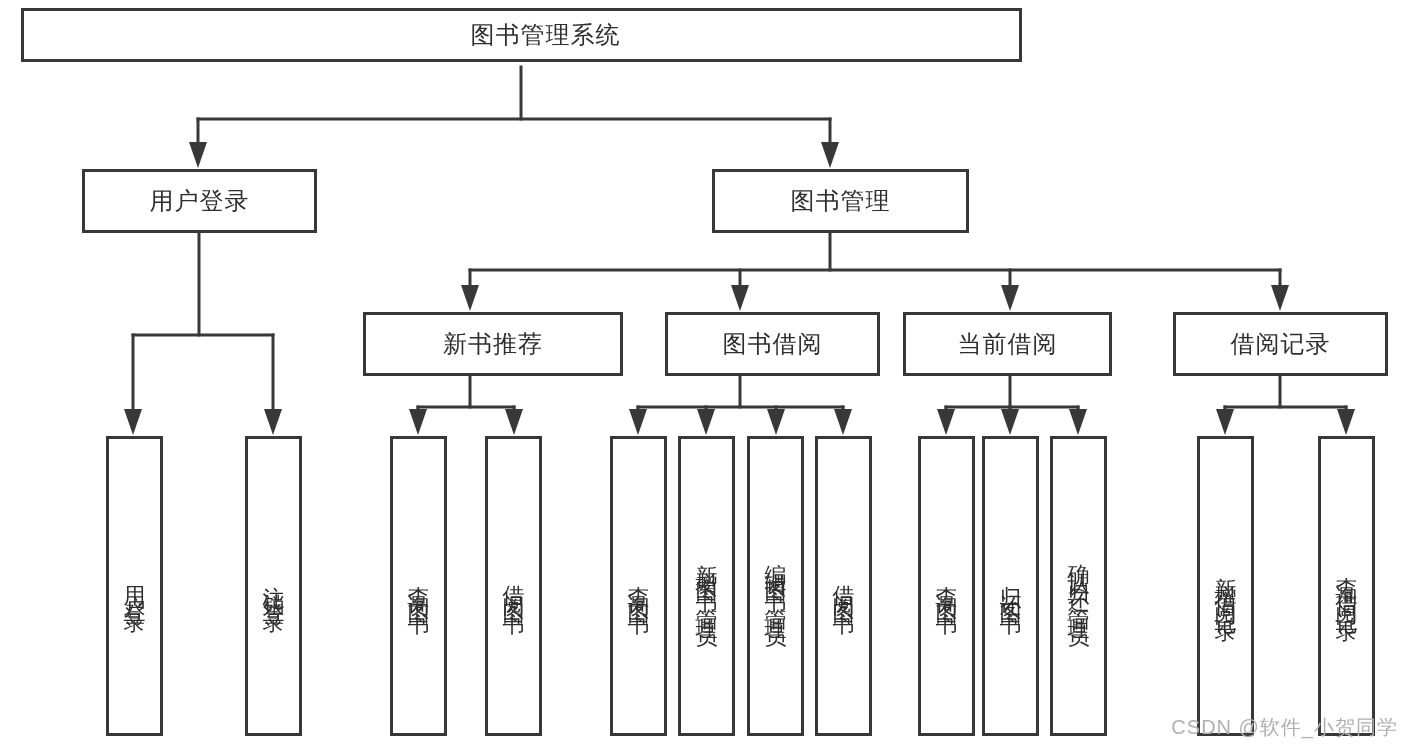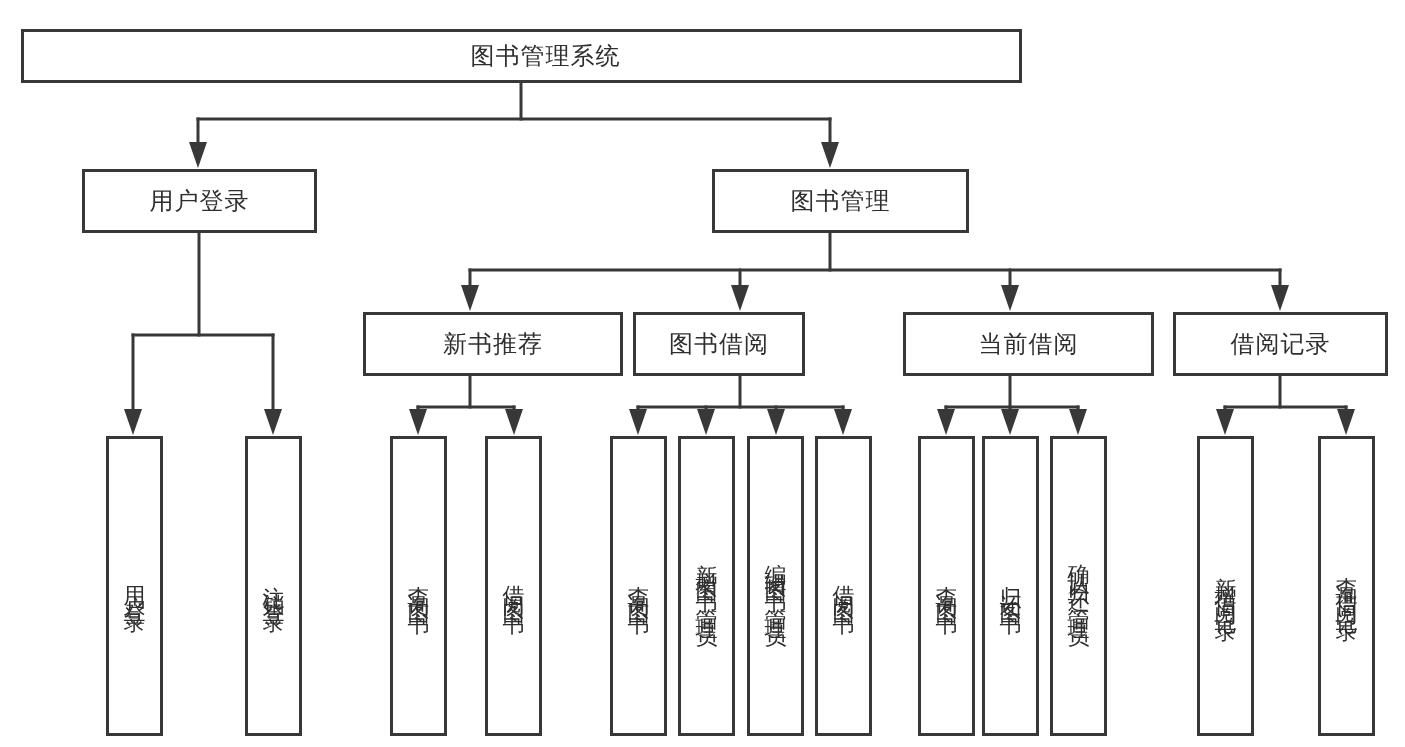--- a/index.html
+++ b/index.html
@@ -26,26 +26,26 @@
   .h-node { font-size: 24px; letter-spacing: 1px; white-space: nowrap; }
   .v-node {
     writing-mode: vertical-rl;
     text-orientation: mixed;
     font-size: 22px;
     letter-spacing: 9px;
     line-height: 1;
     white-space: nowrap;
   }
   
-  .n-root   { left: 21px;   top: 29px;  width: 1001px; height: 54px; padding-left: 48px; }
+  .n-root   { left: 21px;   top: 8px;  width: 1001px; height: 54px; padding-left: 48px; }
   .n-login  { left: 82px;   top: 169px; width: 235px;  height: 64px; }
   .n-mgmt   { left: 712px;  top: 169px; width: 257px;  height: 64px; }
   .n-newrec { left: 363px;  top: 312px; width: 260px;  height: 64px; }
-  .n-borrow { left: 633px;  top: 312px; width: 172px;  height: 64px; }
-  .n-curr   { left: 903px;  top: 312px; width: 251px;  height: 64px; }
+  .n-borrow { left: 665px;  top: 312px; width: 215px;  height: 64px; }
+  .n-curr   { left: 903px;  top: 312px; width: 209px;  height: 64px; }
   .n-record { left: 1173px; top: 312px; width: 215px;  height: 64px; }
   .leaf { top: 436px; width: 57px; height: 300px; }
   .l-a1 { left: 106px; }  .l-a2 { left: 245px; }
   .l-b1 { left: 390px; }  .l-b2 { left: 485px; }
   .l-c1 { left: 610px; }  .l-c2 { left: 678px; }  .l-c3 { left: 747px; }  .l-c4 { left: 815px; }
   .l-d1 { left: 918px; }  .l-d2 { left: 982px; }  .l-d3 { left: 1050px; }
   .l-e1 { left: 1197px; } .l-e2 { left: 1318px; }
   .watermark {
     position: absolute;
     right: 7px;
@@ -148,14 +148,15 @@
   <div class="node v-node leaf l-c3">编辑图书（管理员）</div>
   <div class="node v-node leaf l-c4">借阅图书</div>
 
   <div class="node v-node leaf l-d1">查询图书</div>
   <div class="node v-node leaf l-d2">归还图书</div>
   <div class="node v-node leaf l-d3">确认归还（管理员）</div>
 
   <div class="node v-node leaf l-e1">新增借阅记录</div>
   <div class="node v-node leaf l-e2">查询借阅记录</div>
 
+  <div class="watermark">CSDN @软件_小贺同学</div>
 
 </div>
 
 </body></html>

